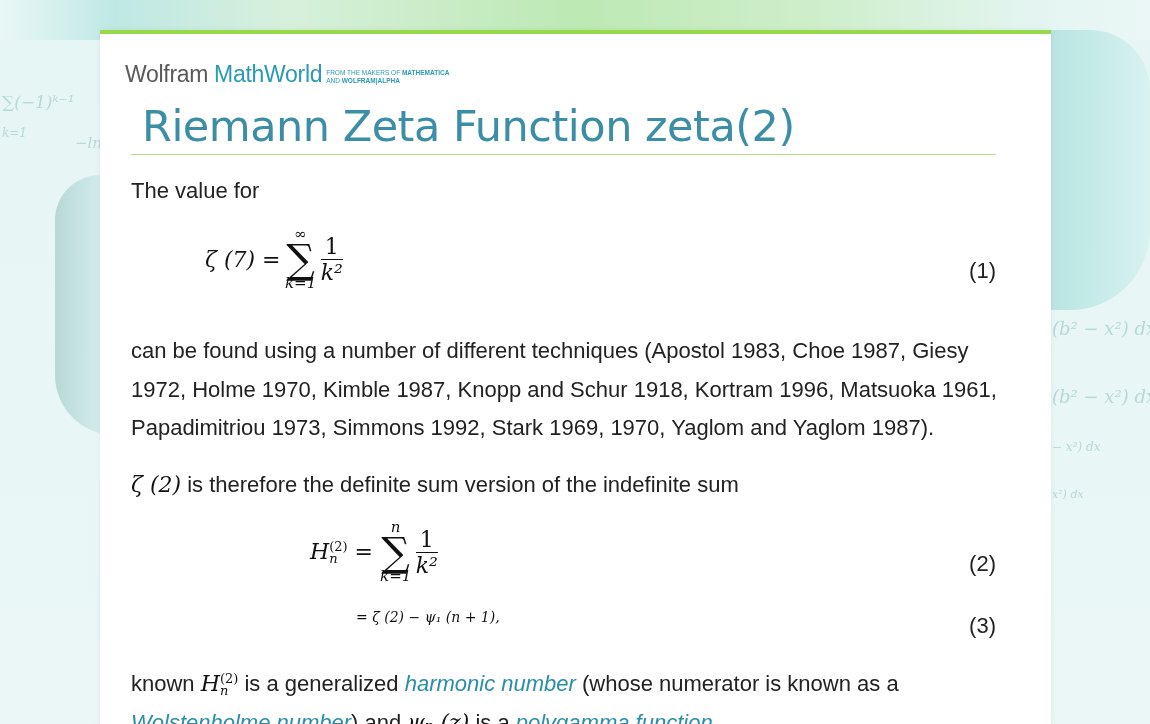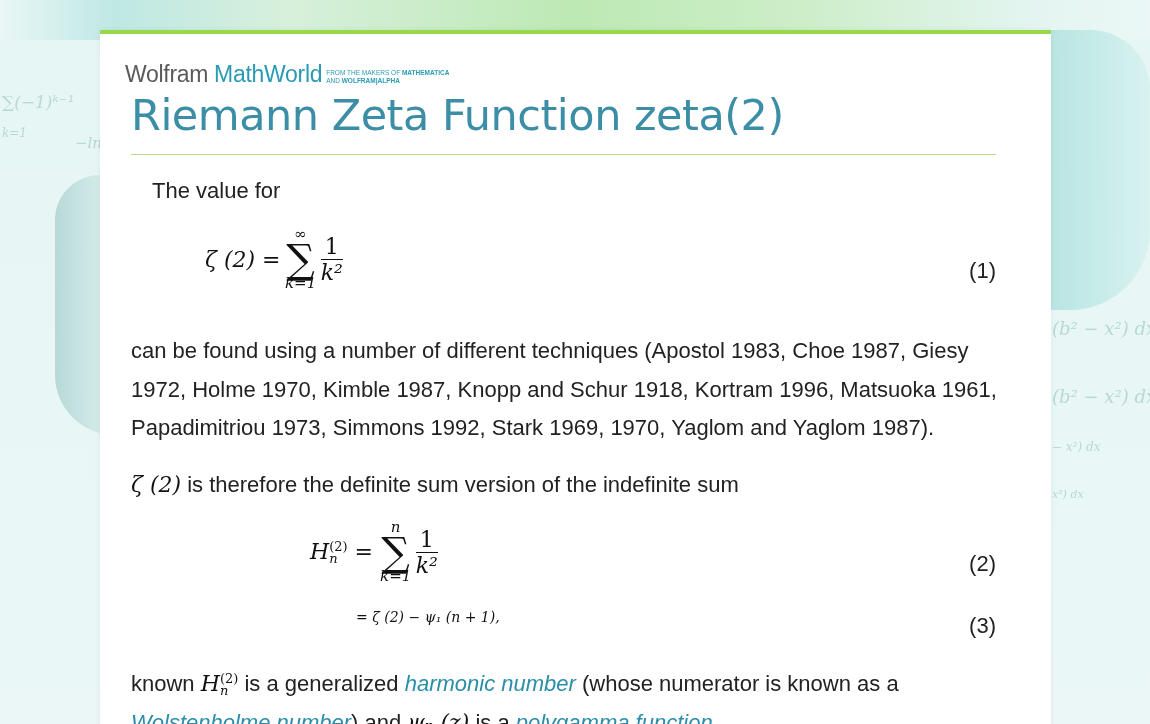--- a/index.html
+++ b/index.html
@@ -34,21 +34,21 @@
     box-shadow: 0 0 6px rgba(0,0,0,0.06);
   }
   .logo {
     position:absolute; left:25px; top:27px; display:flex; align-items:flex-end;
   }
   .logo-wolfram { font-size:23px; color:#5a5a5a; letter-spacing:-0.3px; }
   .logo-mathworld { font-size:23px; color:#2a9ab5; margin-left:6px; letter-spacing:-0.3px; }
   .logo-tag { font-size:6.5px; line-height:7.5px; color:#2a9ab5; margin-left:4px; margin-bottom:4px; text-transform:uppercase; }
   .logo-tag b { font-weight:bold; }
   h1 {
-    position:absolute; left:31px; top:56px; margin:0;
+    position:absolute; left:31px; top:56px; margin:11px;
     font-family:"DejaVu Sans", sans-serif; font-weight:normal;
     font-size:43px; color:#3b8ea5; letter-spacing:-0.5px;
   }
   .rule { position:absolute; left:31px; top:120px; width:865px; height:1px; background:#b5dd85; }
   .p { position:absolute; left:31px; font-size:22px; color:#222; line-height:38.5px; width:870px; }
   .link { color:#2a8ea8;font-style:italic; }
   .math { font-family:"DejaVu Serif", serif; font-style:italic; color:#111; }
   .mathr { font-family:"DejaVu Serif", serif; color:#111; }
   .eqnum { position:absolute; right:55px; font-size:22px; color:#222; }
   .eq { position:absolute; }
@@ -80,24 +80,24 @@
     <span class="logo-mathworld">MathWorld</span>
     <span class="logo-tag">
       <span>From the makers of </span><b>Mathematica</b><br>
       <span>and </span><b>Wolfram|Alpha</b>
     </span>
   </div>
 
   <h1>Riemann Zeta Function zeta(2)</h1>
   <div class="rule"></div>
 
-  <div class="p" style="top:138px;margin-left:21px;">The value for</div>
+  <div class="p" style="top:138px;">The value for</div>
 
   <div class="eq" style="left:105px;top:193px;">
-    <span class="math" style="font-size:22px;vertical-align:middle;">ζ (2) =</span>
+    <span class="math" style="font-size:22px;vertical-align:middle;">ζ (7) =</span>
     <span class="sum math">
       <span class="lim">∞</span>
       <span class="sig mathr">∑</span>
       <span class="lim">k=1</span>
     </span>
     <span class="frac mathr" style="font-size:22px;">
       <span class="num">1</span>
       <span class="den math">k²</span>
     </span>
   </div>

